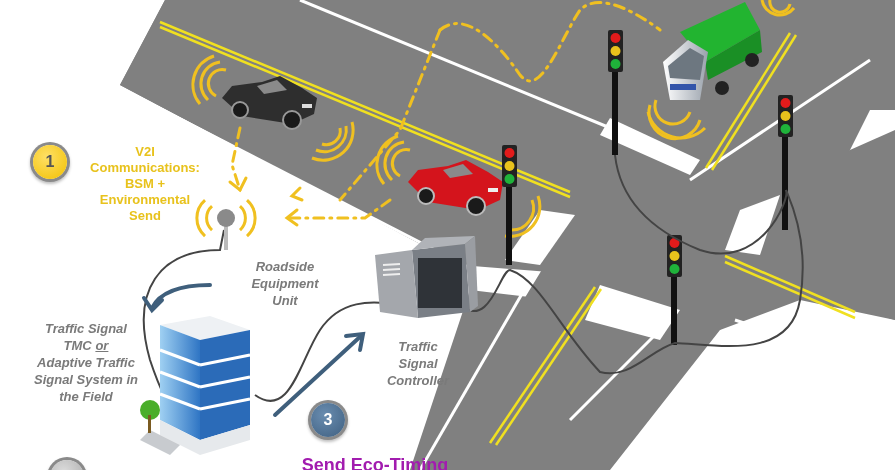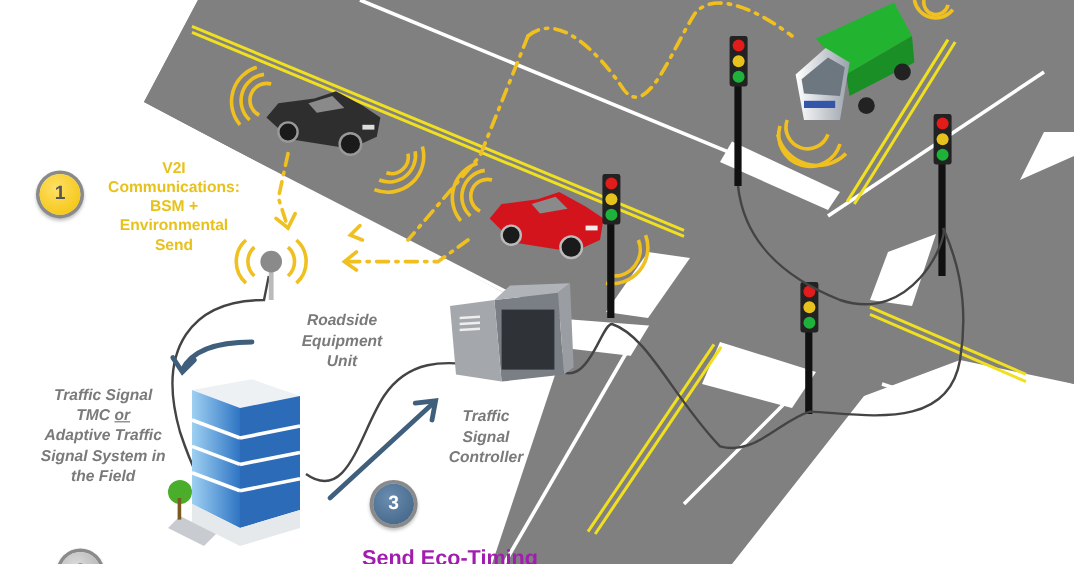--- a/index.html
+++ b/index.html
@@ -213,35 +213,35 @@
 <div class="badge yellow" style="left:33px; top:145px;">
     <span>1</span>
   </div>
 <div class="badge blue" style="left:311px; top:403px;">
     <span>3</span>
   </div>
 <div class="badge gray" style="left:50px; top:460px;">
     <span>2</span>
   </div>
 
-<div class="label yellow-bold" style="left:80px; top:132px; width:130px;">
+<div class="label yellow-bold" style="left:80px; top:144px; width:130px;">
   <div>V2I</div>
   <div>Communications:</div>
   <div>BSM +</div>
   <div>Environmental</div>
   <div>Send</div>
 </div>
 
 <div class="label gray-italic" style="left:240px; top:258px; width:90px;">
   <div>Roadside</div>
   <div>Equipment</div>
   <div>Unit</div>
 </div>
 
-<div class="label gray-italic" style="left:360px; top:338px; width:90px;">
+<div class="label gray-italic" style="left:373px; top:338px; width:90px;">
   <div>Traffic</div>
   <div>Signal</div>
   <div>Controller</div>
 </div>
 
 <div class="label gray-italic" style="left:21px; top:320px; width:130px;">
   <div>Traffic Signal</div>
   <div><span>TMC</span> <u>or</u></div>
   <div>Adaptive Traffic</div>
   <div>Signal System in</div>

